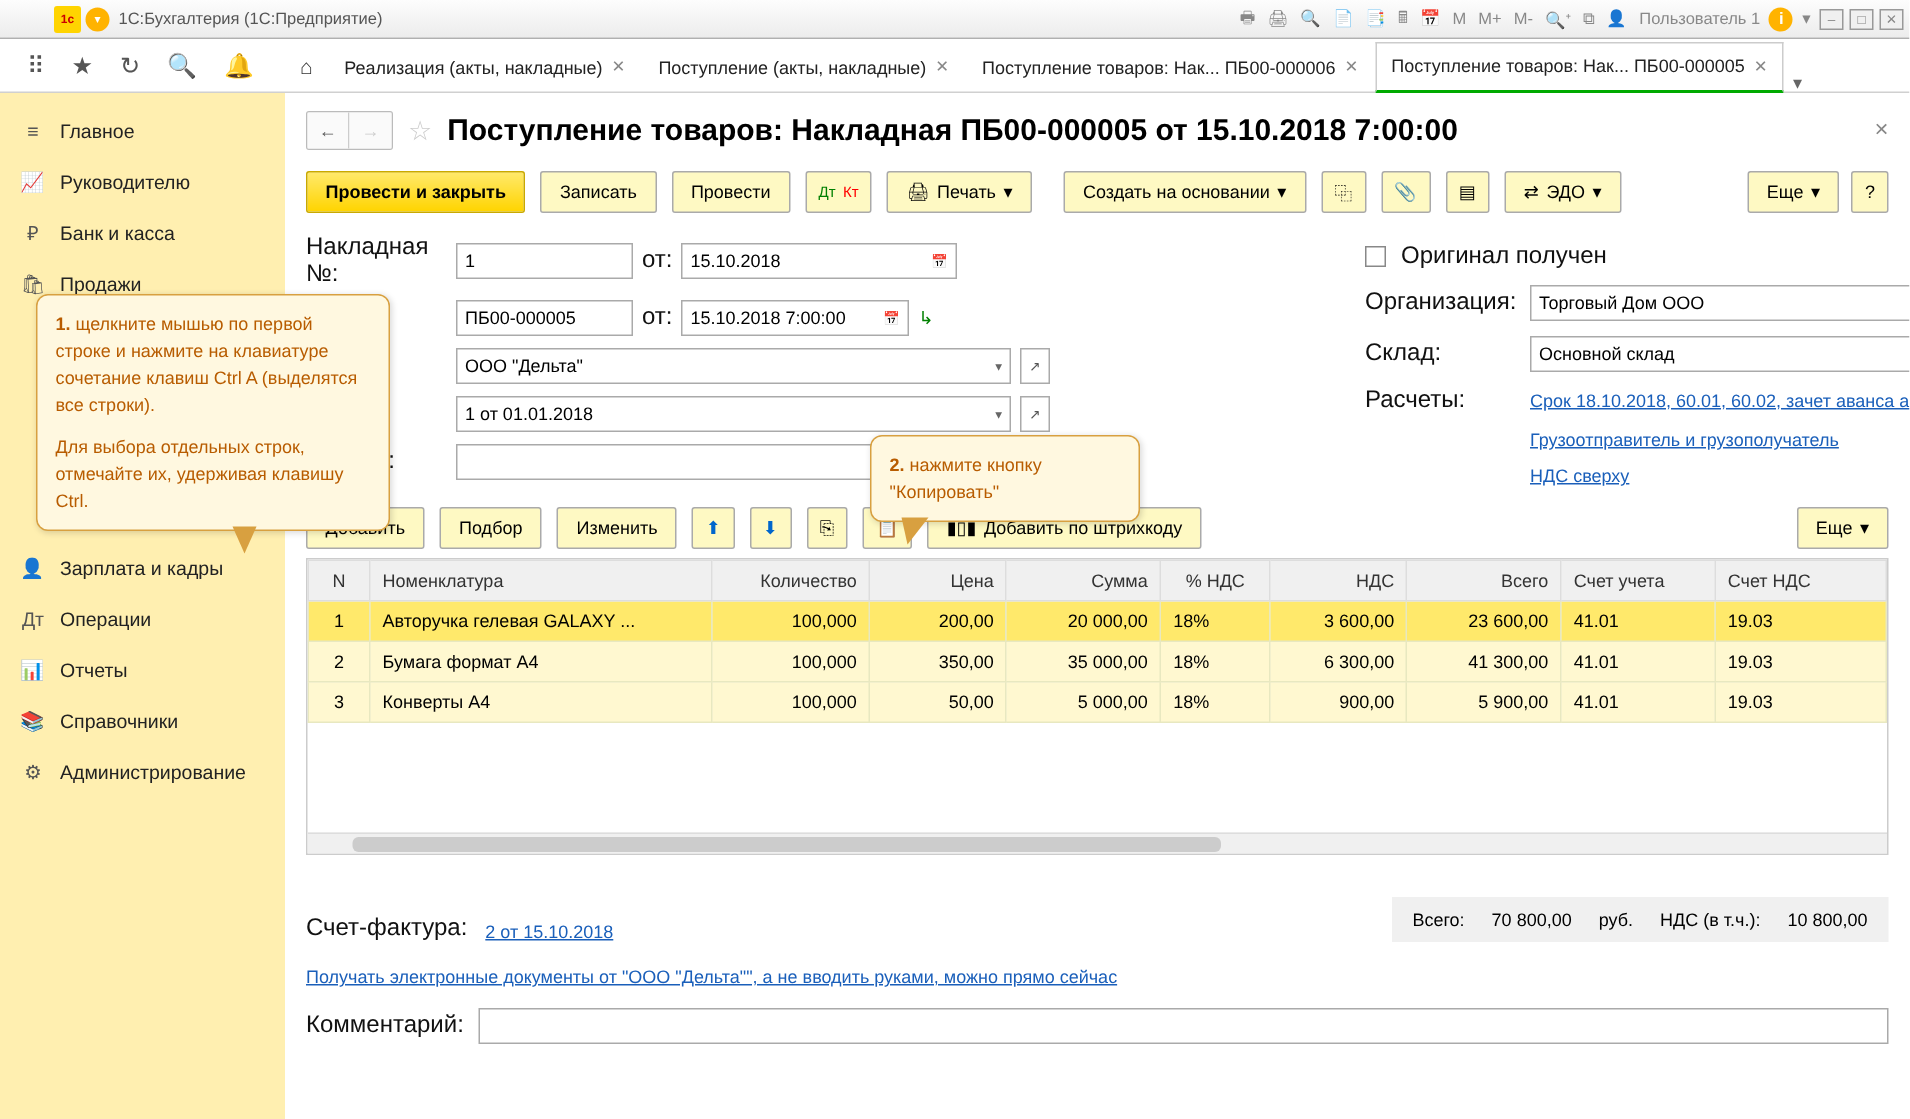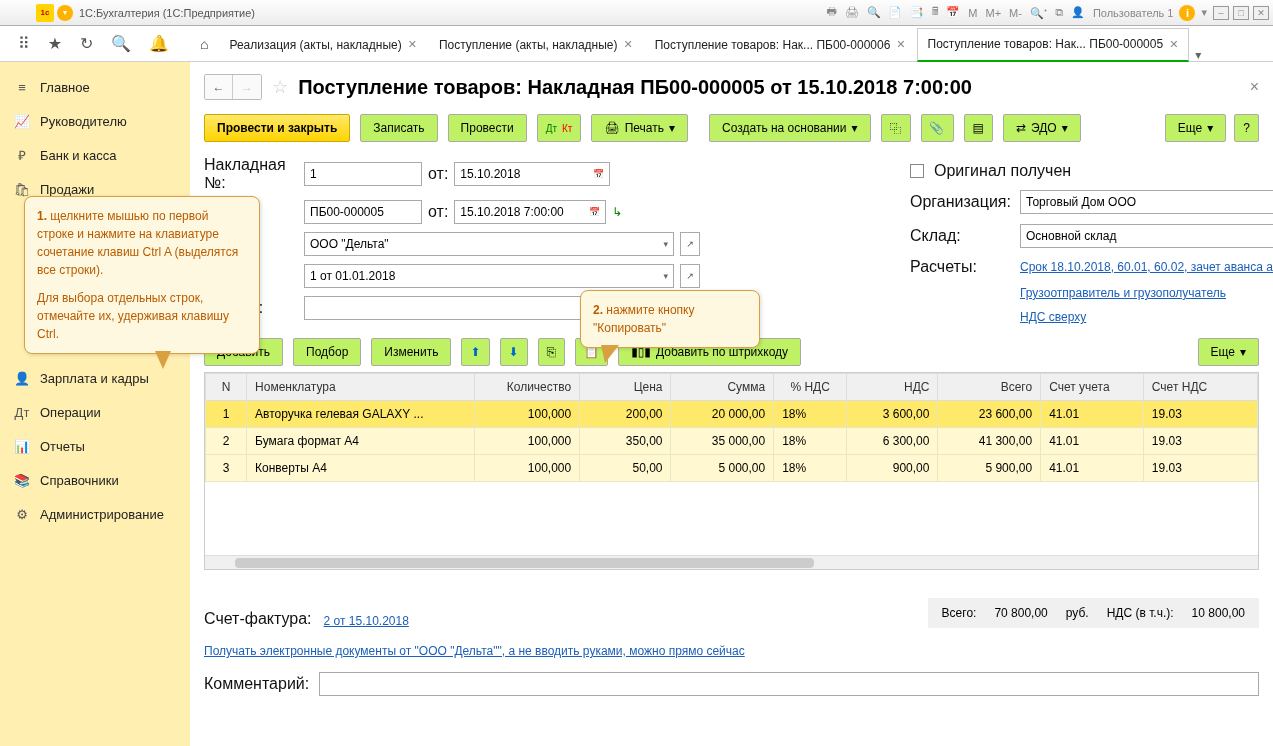--- a/index.html
+++ b/index.html
@@ -22,21 +22,21 @@
 .sidebar { width: 190px; background: #ffefb0; padding-top: 8px; }
 .sidebar .item { display: flex; align-items: center; gap: 10px; padding: 9px 14px; color: #222; font-size: 13px; cursor: default; }
 .sidebar .ico { width: 16px; height: 16px; display: flex; align-items: center; justify-content: center; color: #555; font-size: 13px; }
 .content { flex: 1; padding: 12px 14px 0 14px; position: relative; overflow: hidden; }
 .doc-head { display: flex; align-items: center; gap: 10px; }
 .navbtn { width: 28px; height: 24px; border: 1px solid #bbb; background: #fafafa; display: flex; align-items: center; justify-content: center; font-size: 12px; color: #555; }
 .star { font-size: 18px; color: #ccc; }
 .doc-title { font-size: 20px; font-weight: bold; }
 .doc-close { margin-left: auto; font-size: 16px; color: #888; }
 .btnrow { display: flex; align-items: center; gap: 10px; margin-top: 14px; }
-.btn { height: 28px; padding: 0 12px; border: 1px solid #aaa; background: #bef264; display: flex; align-items: center; gap: 5px; font-size: 12px; cursor: default; border-radius: 2px; }
+.btn { height: 28px; padding: 0 12px; border: 1px solid #aaa; background: #fef9c3; display: flex; align-items: center; gap: 5px; font-size: 12px; cursor: default; border-radius: 2px; }
 .btn.yellow { background: linear-gradient(#ffe96b,#ffd400); border-color: #c9a900; font-weight: bold; }
 .btn.icon-only { padding: 0 8px; }
 .sep { width: 1px; }
 .lbl { font-size: 16px; color: #111; }
 .inp { height: 24px; border: 1px solid #aaa; padding: 0 5px; background: #fff; display: flex; align-items: center; font-size: 12px; overflow: hidden; }
 .inp.combo { position: relative; }
 .inp .caret { margin-left: auto; color: #666; font-size: 9px; padding-left: 4px; }
 .inp-btn { width: 20px; height: 24px; border: 1px solid #aaa; display: flex; align-items: center; justify-content: center; font-size: 9px; color: #555; }
 .form-right { position: absolute; left: 720px; top: 100px; width: 520px; }
 .form-right .row { display: flex; align-items: center; gap: 10px; margin-bottom: 10px; }
@@ -212,21 +212,21 @@
           </div>
         <div class="btn icon-only">?</div>
       </div>
     </div>
 
     <div style="margin-top:14px">
       <div style="display:flex;align-items:center;gap:6px;margin-bottom:8px">
         <span class="lbl" style="width:94px">Накладная №:</span>
         <div class="inp" style="width:118px">1</div>
         <span class="lbl">от:</span>
-        <div class="inp" style="width:156px">
+        <div class="inp" style="width:184px">
             <span>15.10.2018</span>
             <span class="caret">📅</span>
           </div>
       </div>
       <div style="display:flex;align-items:center;gap:6px;margin-bottom:8px">
         <span style="width:94px"></span>
         <div class="inp" style="width:118px">ПБ00-000005</div>
         <span class="lbl">от:</span>
         <div class="inp" style="width:152px">
             <span>15.10.2018  7:00:00</span>

